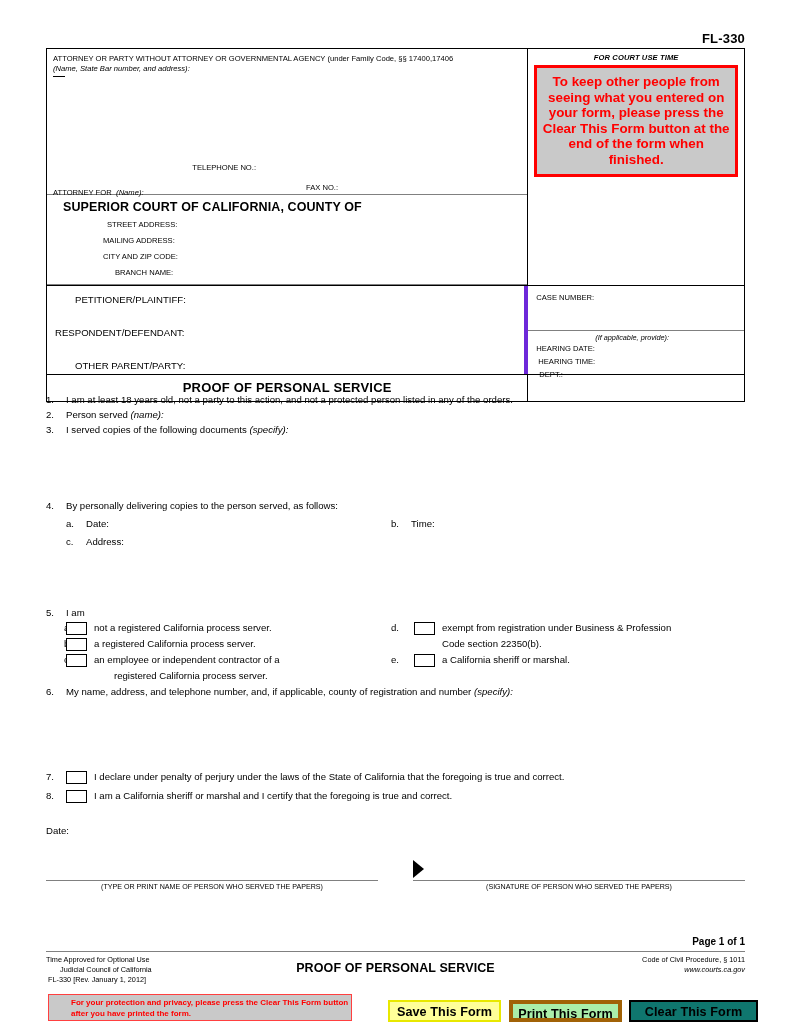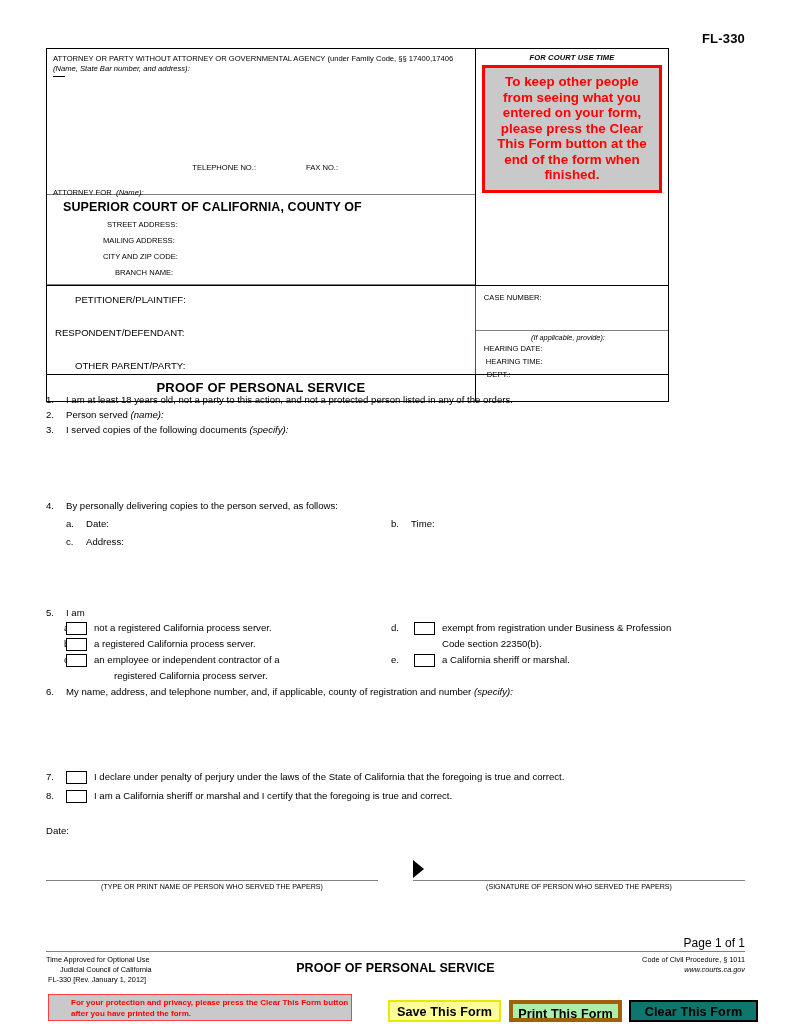--- a/index.html
+++ b/index.html
@@ -22,21 +22,21 @@
     font-size: 13px;
     font-weight: bold;
     letter-spacing: 0.2px;
   }
 
   
   .caption {
     position: absolute;
     left: 46px;
     top: 48px;
-    width: 623px;
+    width: 699px;
     border: 1px solid #000;
     border-bottom: none;
   }
   .caption-top { display: flex; }
   .cap-left {
     width: 482px;
     border-right: 1px solid #000;
   }
   .cap-right { width: 216px; }
 
@@ -55,21 +55,21 @@
     width: 12px;
     border-top: 1px solid #000;
   }
   .tel-row {
     height: 18px;
     display: flex;
     align-items: flex-start;
     padding-top: 2px;
   }
   .tel-a { width: 215px; text-align: right; padding-right: 6px; }
-  .tel-b { flex: 1; padding-left: 44px; }
+  .tel-b { flex: 1; padding-left: 44px; margin-top: 20px; }
   .attn-for {
     height: 16px;
     padding: 2px 0 0 6px;
     border-bottom: 1px solid #808080;
   }
 
   
   .court-head {
     font-size: 12.5px;
     font-weight: bold;
@@ -104,21 +104,21 @@
     font-size: 13.4px;
     line-height: 1.16;
     text-align: center;
     padding: 6px 4px 7px 4px;
   }
 
   
   .parties-row { display: flex; border-top: 1px solid #000; }
   .parties-left {
     width: 482px;
-    border-right: 1px solid #6d28d9;
+    border-right: 4px solid #6d28d9;
     height: 88px;
     position: relative;
   }
   .party {
     position: absolute;
     font-size: 9.6px;
   }
   .party.p1 { left: 28px; top: 8px; }
   .party.p2 { left: 8px; top: 41px; }
   .party.p3 { left: 28px; top: 74px; }
@@ -184,22 +184,22 @@
     border-left: 11px solid #000;
     border-top: 9px solid transparent;
     border-bottom: 9px solid transparent;
   }
 
   
   .page-of {
     position: absolute;
     right: 46px;
     top: 936px;
-    font-size: 12px;
-    font-weight: normal;
+    font-size: 10px;
+    font-weight: bold;
   }
   .foot-rule {
     position: absolute;
     left: 46px;
     top: 951px;
     width: 699px;
     border-top: 1.5px solid #808080;
   }
   .foot {
     position: absolute;

